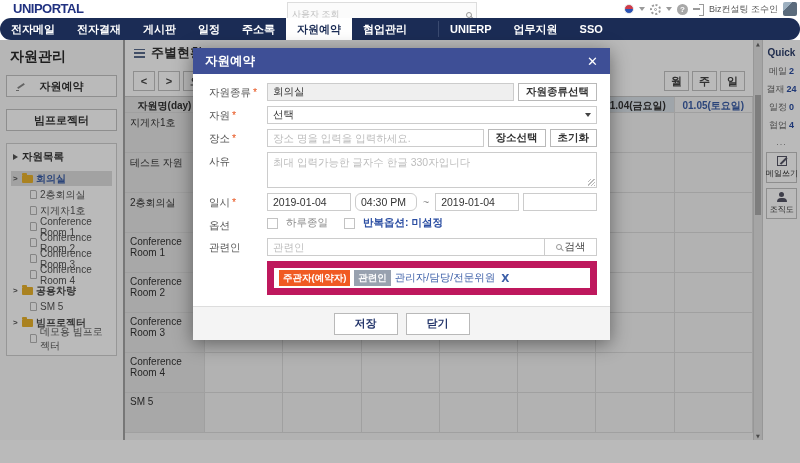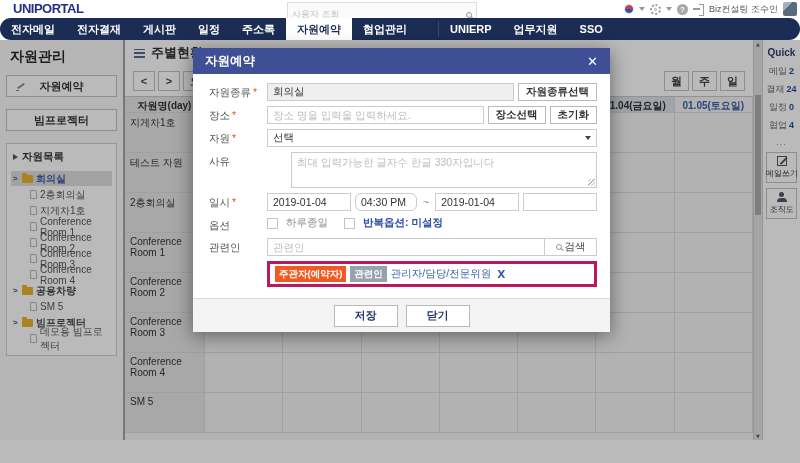--- a/index.html
+++ b/index.html
@@ -152,34 +152,34 @@
     padding:0 5px; font-family:inherit; min-width:0; }
   .inp::placeholder { color:#bdbdbd; }
   .inp.gray { background:#efefef; }
   .inp.grow { flex:1; }
   .mbtn { height:18px; background:#fff; border:1px solid #b9b9b9; font-size:10.5px; font-weight:bold;
     color:#333; padding:0 7px; white-space:nowrap; display:flex; align-items:center; }
   .fakeselect { flex:1; height:18px; border:1px solid #ccc; display:flex; align-items:center;
     padding:0 5px; font-size:10.5px; color:#333; }
   .fakeselect .caret { margin-left:auto; width:0; height:0; border-left:3.5px solid transparent;
     border-right:3.5px solid transparent; border-top:4.5px solid #444; }
-  .ta-wrap { position:relative; flex:1;margin-left:24px; }
+  .ta-wrap { position:relative; flex:1; }
   .ta { width:100%; height:36px; border:1px solid #ccc; resize:none; font-size:10.5px;
     font-family:inherit; color:#333; padding:3px 5px; display:block; }
   .ta::placeholder { color:#bdbdbd; }
   .grip { position:absolute; right:2px; bottom:2px; width:7px; height:7px;
     background:repeating-linear-gradient(135deg,transparent 0 1.5px,#bbb 1.5px 2.5px); }
   .dt { width:84px; } .tm { width:62px;border-radius:6px; }
   .tilde { font-size:10.5px; color:#888; padding:0 2px; }
   .cb { width:11px; height:11px; border:1px solid #c3c3c3; background:#fff; flex-shrink:0; }
   .cblabel { font-size:10.5px; color:#8a8a8a; margin:0 12px 0 4px; }
   .cblabel.rep { color:#2b4ea2; font-weight:bold; margin:0 0 0 4px; }
   .search-btn { height:18px; border:1px solid #ccc; border-left:none; background:#fff; width:52px;
     display:flex; align-items:center; justify-content:center; gap:3px; font-size:10.5px; color:#444; }
-  .pbox { flex:1; border:3px solid #be185d; min-height:22px; display:flex; align-items:center;
+  .pbox { flex:1; border:7px solid #be185d; min-height:22px; display:flex; align-items:center;
     gap:4px; padding:2px 5px; }
   .badge { font-size:9.5px; font-weight:bold; color:#fff; padding:1.5px 4px; }
   .badge.orange { background:#f05a22; }
   .badge.gray { background:#98a1af; }
   .pname { font-size:10.5px; font-weight:normal; color:#3c5fa8; }
   .premove { font-size:10.5px; font-weight:bold; color:#3c5fa8; margin-left:2px;
     font-family:"DejaVu Sans",sans-serif; }
   .modal-foot { height:34px; background:#f4f4f4; border-top:1px solid #ddd; display:flex;
     align-items:center; justify-content:center; gap:8px; }
   .fbtn { width:64px; height:22px; background:#fff; border:1px solid #b9b9b9; font-size:11px;
@@ -440,35 +440,35 @@
 
       <div class="frow">
         <div class="flabel"><span>자원종류</span><span class="req">*</span></div>
         <div class="fctrl">
           <input class="inp gray grow" readonly="" value="회의실" style="">
           <div class="mbtn">자원종류선택</div>
         </div>
       </div>
 
       <div class="frow">
-        <div class="flabel"><span>장소</span><span class="req">*</span></div>
-        <div class="fctrl">
-          <input class="inp grow" placeholder="장소 명을 입력을 입력하세요." style="">
-          <div class="mbtn">장소선택</div>
-          <div class="mbtn">초기화</div>
-        </div>
-      </div>
-
-      <div class="frow">
         <div class="flabel"><span>자원</span><span class="req">*</span></div>
         <div class="fctrl">
           <div class="fakeselect">
             <span>선택</span>
             <span class="caret"></span>
           </div>
+        </div>
+      </div>
+
+      <div class="frow">
+        <div class="flabel"><span>장소</span><span class="req">*</span></div>
+        <div class="fctrl">
+          <input class="inp grow" placeholder="장소 명을 입력을 입력하세요." style="">
+          <div class="mbtn">장소선택</div>
+          <div class="mbtn">초기화</div>
         </div>
       </div>
 
       <div class="frow">
         <div class="flabel"><span>사유</span></div>
         <div class="fctrl">
           <div class="ta-wrap">
             <textarea class="ta" placeholder="최대 입력가능한 글자수 한글 330자입니다" style=""></textarea>
             <div class="grip"></div>
           </div>

